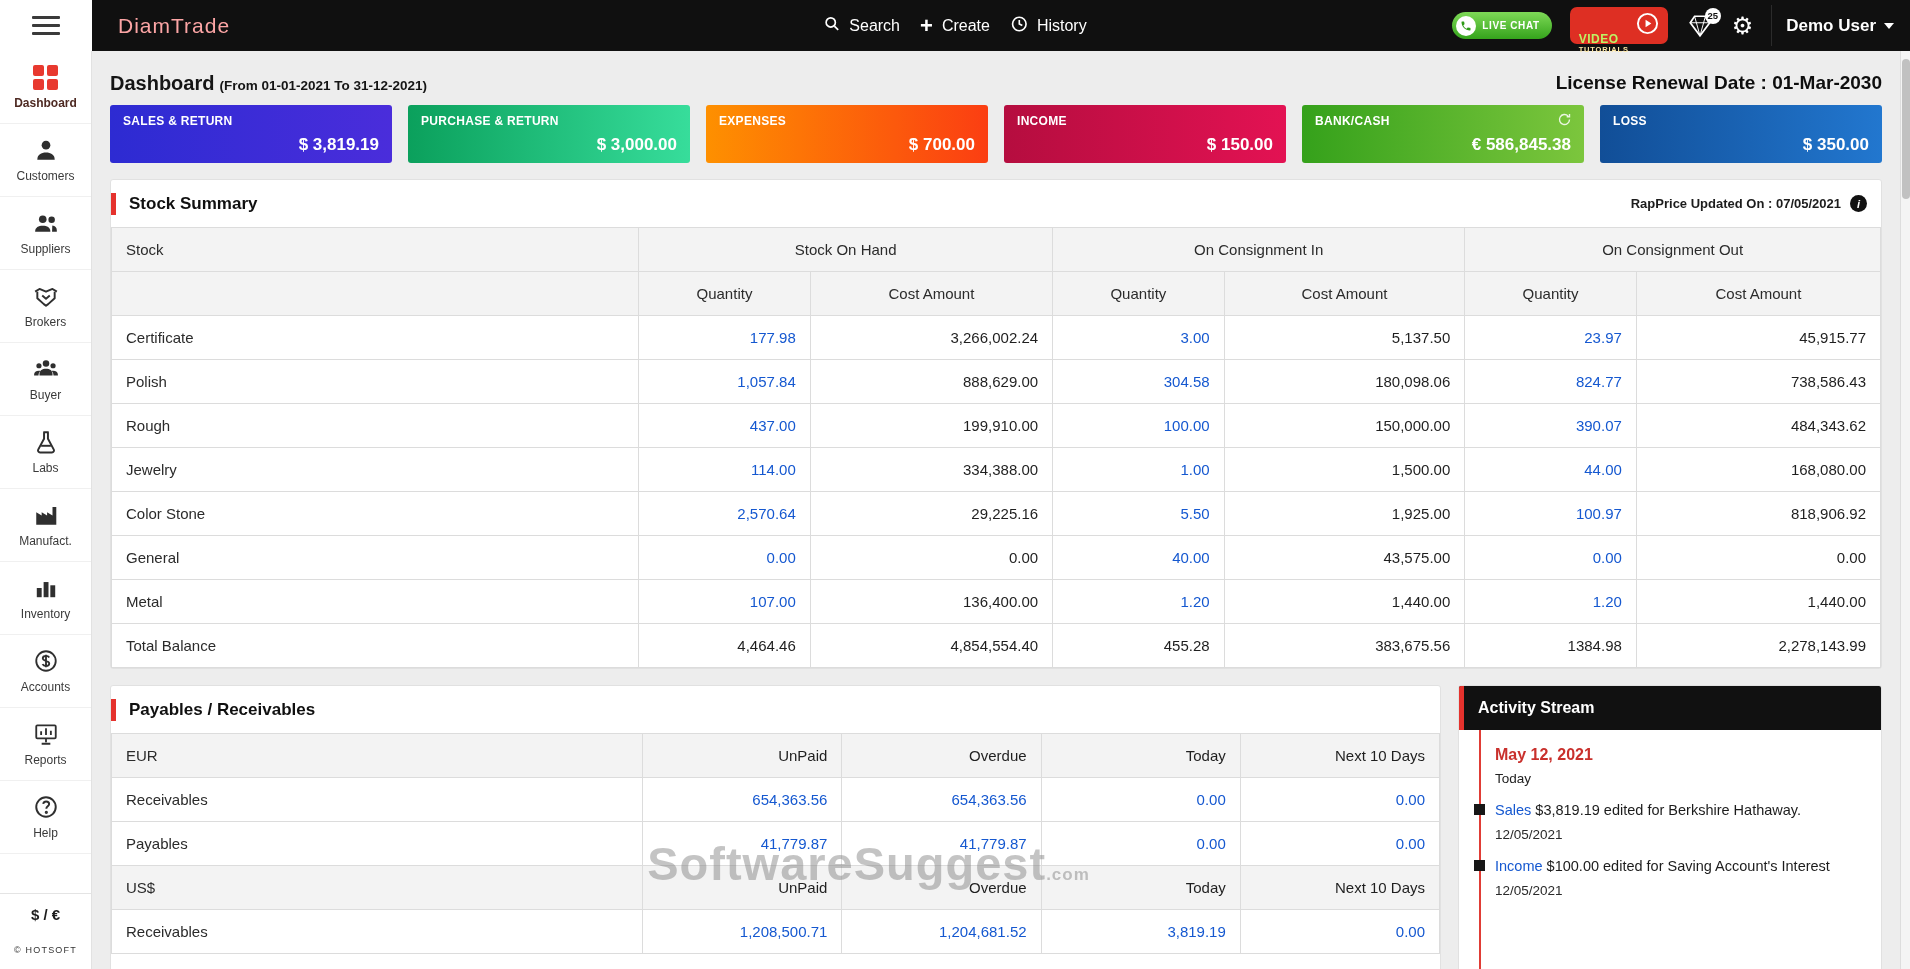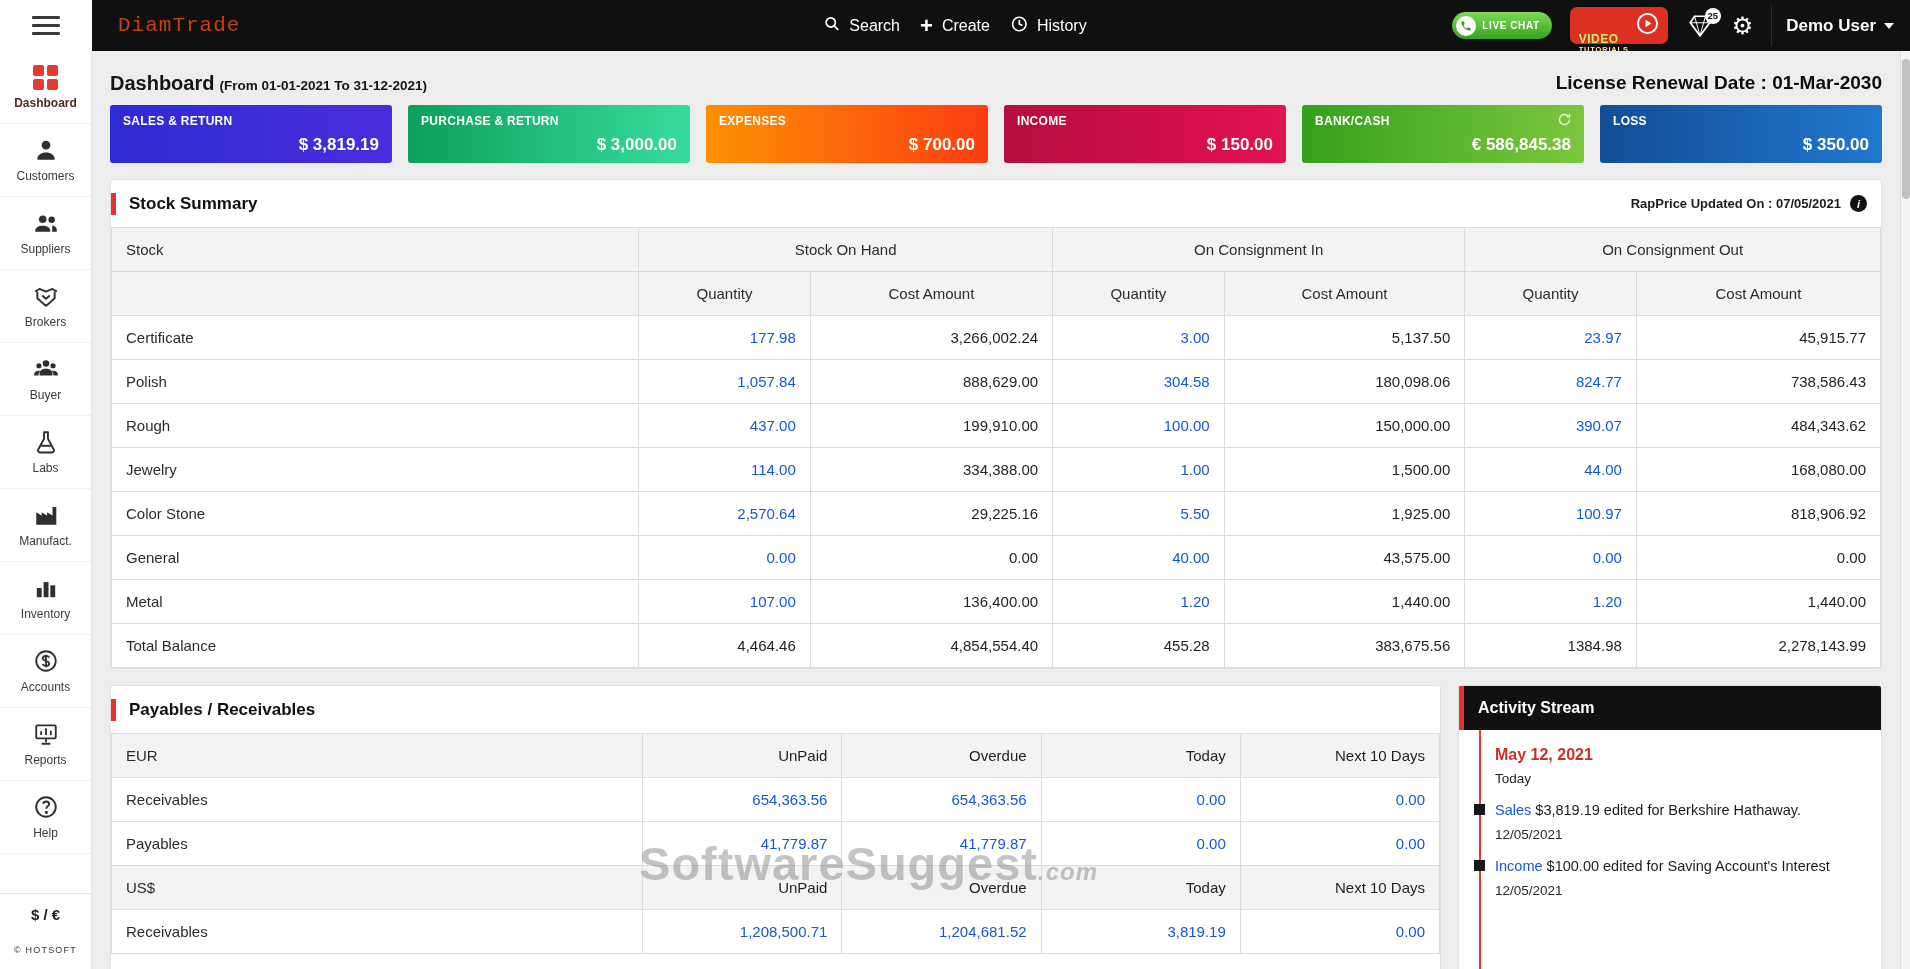--- a/index.html
+++ b/index.html
@@ -3,21 +3,21 @@
 <meta charset="utf-8">
 <style>
   * { margin:0; padding:0; box-sizing:border-box; }
   html,body { width:1910px; height:969px; overflow:hidden; }
   body { font-family:"Liberation Sans", sans-serif; background:#ededed; position:relative; }
 
   
   .topbar { position:absolute; top:0; left:0; width:100%; height:51px; background:#101010; display:flex; align-items:center; z-index:30; }
   .burger-box { width:92px; height:51px; background:#ffffff; display:flex; flex-direction:column; justify-content:center; align-items:center; gap:5px; cursor:pointer; flex:0 0 92px; }
   .burger-box span { display:block; width:28px; height:3px; background:#3a3a3a; border-radius:1px; }
-  .logo { color:#c2410c; font-size:21px; letter-spacing:1px; margin-left:26px; font-weight:500;font-family:Liberation Mono, monospace; }
+  .logo { color:#fca5a5; font-size:21px; letter-spacing:1px; margin-left:26px; font-weight:500; }
   .topnav { position:absolute; left:50%; transform:translateX(-50%); display:flex; align-items:center; gap:20px; }
   .navitem { display:flex; align-items:center; gap:9px; color:#fff; font-size:16px; cursor:pointer; }
   .navitem .plus { font-size:22px; font-weight:bold; line-height:16px; }
   .top-right { margin-left:auto; display:flex; align-items:center; gap:18px; padding-right:16px; }
   .livechat { height:27px; border-radius:14px; background:linear-gradient(180deg,#7ed957,#35a41c); display:flex; align-items:center; gap:6px; padding:0 12px 0 4px; cursor:pointer; }
   .livechat .ring { width:20px; height:20px; border-radius:50%; background:#fff; display:flex; align-items:center; justify-content:center; color:#2e9b16; }
   .livechat .lc-label { color:#fff; font-size:10px; font-weight:bold; letter-spacing:.6px; }
   .videobadge { background:#de2f23; border-radius:7px; height:37px; display:flex; align-items:center; gap:7px; padding:0 9px; cursor:pointer; }
   .videobadge .vb-text { display:flex; flex-direction:column; line-height:1.05; }
   .vb1 { color:#bef264; font-size:12px; font-weight:800; letter-spacing:.5px;margin-top:36px; }
@@ -66,21 +66,21 @@
   .t-left { text-align:left; }
   .t-center { text-align:center; }
   .num { text-align:right; color:#1f1f1f; }
   .qlink { color:#1558d0; cursor:pointer; }
 
   .bottom { display:flex; gap:17px; margin-top:16px; height:310px; align-items:stretch; }
   .pay-panel { flex:1; position:relative; background:#fff; border:1px solid #e1e1e1; border-radius:3px; overflow:hidden; }
   .act-panel { width:424px; flex:0 0 424px; background:#fff; border:1px solid #e1e1e1; border-radius:3px; overflow:hidden; display:flex; flex-direction:column; }
 
   .watermark { position:absolute; left:57%; top:150px; transform:translateX(-50%); font-size:47px; font-weight:bold; color:rgba(125,125,125,.45); letter-spacing:1px; white-space:nowrap; z-index:5; pointer-events:none; }
-  .watermark .wm-suffix { font-size:24px; font-weight:bold;font-style:italic; }
+  .watermark .wm-suffix { font-size:17px; font-weight:bold; }
 
   .act-head { height:44px; background:#111; color:#fff; font-size:16px; font-weight:bold; display:flex; align-items:center; padding-left:14px; border-left:5px solid #e5322d; flex:0 0 44px; }
   .act-body { position:relative; flex:1; padding:12px 14px 0 36px; }
   .act-line { position:absolute; left:20px; top:0; bottom:0; width:2px; background:#e03c35; }
   .act-date { color:#c9302c; font-size:16px; font-weight:bold; margin-top:4px; }
   .act-day { font-size:13.5px; color:#222; margin:7px 0 14px; }
   .act-item { position:relative; margin-bottom:4px; }
   .act-bullet { position:absolute; left:-21px; top:4px; width:11px; height:11px; background:#161616; }
   .act-text { font-size:14.5px; line-height:1.5; color:#1c1c1c; }
   .act-link { color:#1558d0; cursor:pointer; }

